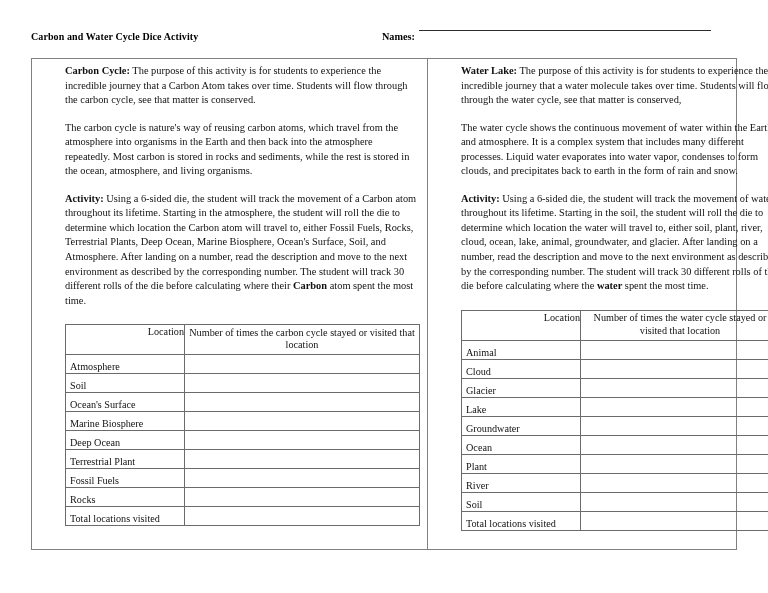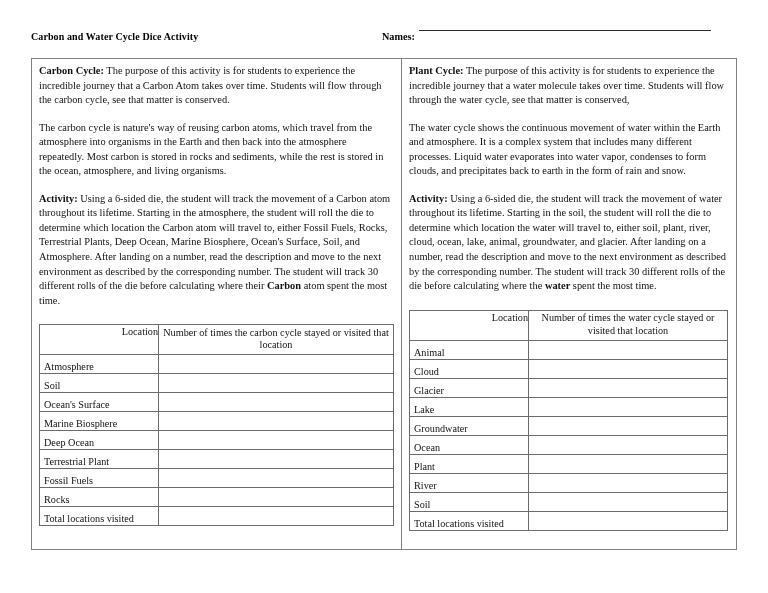--- a/index.html
+++ b/index.html
@@ -70,20 +70,21 @@
     width: 706px;
     height: 492px;
     box-sizing: border-box;
     border: 1px solid #808080;
     display: flex;
   }
   .frame-col {
     box-sizing: border-box;
     padding: 5px 7px 4px 7px;
     position: relative;
+    margin-left: 26px;
   }
   .frame-col.left {
     width: 370px;
     border-right: 1px solid #808080;
   }
   .frame-col.right {
     width: 334px;
   }
 
   
@@ -215,21 +216,21 @@
               <td>Total locations visited</td>
               <td class="cell-blank"></td>
             </tr>
           </tbody>
       </table>
 
     </div>
 
     <div class="frame-col right">
 
-      <p class="para"><span class="b">Plant Cycle:</span><span> The purpose of this activity is for students to experience the incredible journey that a water molecule takes over time.  Students will flow through the water cycle, see that matter is conserved,</span></p>
+      <p class="para"><span class="b">Water Lake:</span><span> The purpose of this activity is for students to experience the incredible journey that a water molecule takes over time.  Students will flow through the water cycle, see that matter is conserved,</span></p>
 
       <p class="para">The water cycle shows the continuous movement of water within the Earth and atmosphere. It is a complex system that includes many different processes. Liquid water evaporates into water vapor, condenses to form clouds, and precipitates back to earth in the form of rain and snow.</p>
 
       <p class="para"><span class="b">Activity:</span><span> Using a 6-sided die, the student will track the movement of water throughout its lifetime. Starting in the soil, the student will roll the die to determine which location the water will travel to, either soil, plant, river, cloud, ocean, lake, animal, groundwater, and glacier. After landing on a number, read the description and move to the next environment as described by the corresponding number. The student will track 30 different rolls of the die before calculating where the </span><span class="b">water</span><span> spent the most time.</span></p>
 
       <table class="tally right-tally">
         <colgroup>
           <col class="col-loc">
             <col class="col-cnt">
         </colgroup>

